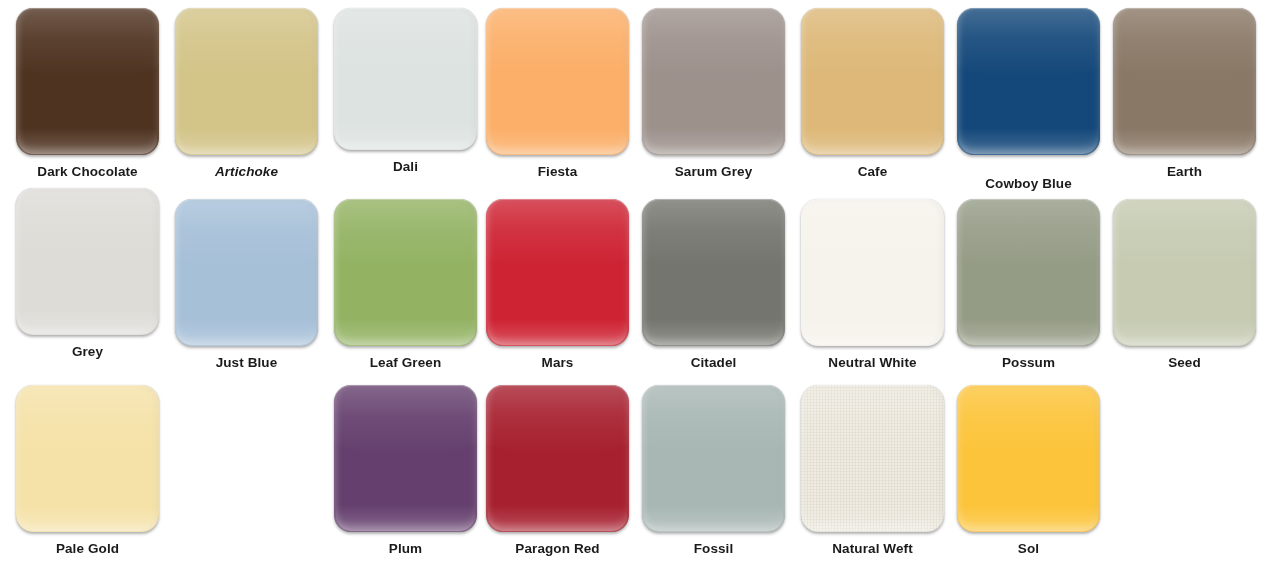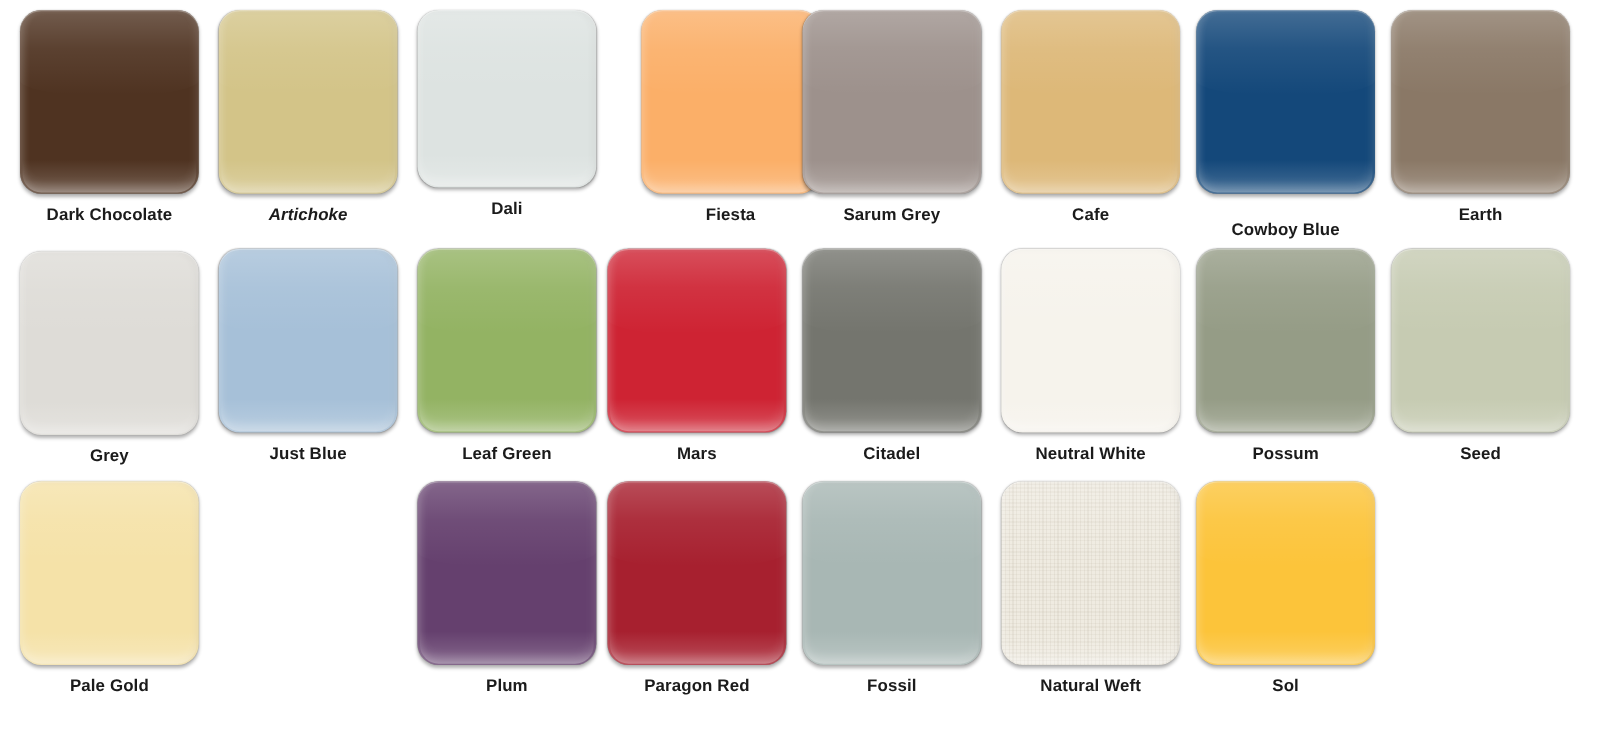--- a/index.html
+++ b/index.html
@@ -114,41 +114,41 @@
       <div class="swatch-label" style="color: rgb(27, 27, 27);">Dark Chocolate</div>
     </div>
     <div class="swatch-cell" style="left: 167px; top: 8px; font-style: italic;">
       <div class="swatch-chip" style="background-color: rgb(211, 196, 136);"></div>
       <div class="swatch-label" style="color: rgb(27, 27, 27);">Artichoke</div>
     </div>
     <div class="swatch-cell short" style="left: 326px; top: 8px;">
       <div class="swatch-chip" style="background-color: rgb(221, 227, 225);"></div>
       <div class="swatch-label" style="color: rgb(27, 27, 27); text-align: center;">Dali</div>
     </div>
-    <div class="swatch-cell" style="left: 478px; top: 8px; padding-left: 27px;">
+    <div class="swatch-cell" style="left: 478px; top: 8px;">
       <div class="swatch-chip" style="background-color: rgb(251, 175, 104);"></div>
       <div class="swatch-label" style="color: rgb(27, 27, 27);">Fiesta</div>
     </div>
     <div class="swatch-cell" style="left: 634px; top: 8px;">
       <div class="swatch-chip" style="background-color: rgb(157, 145, 140);"></div>
       <div class="swatch-label" style="color: rgb(27, 27, 27);">Sarum Grey</div>
     </div>
     <div class="swatch-cell" style="left: 793px; top: 8px;">
       <div class="swatch-chip" style="background-color: rgb(221, 184, 120);"></div>
       <div class="swatch-label" style="color: rgb(27, 27, 27);">Cafe</div>
     </div>
     <div class="swatch-cell" style="left: 949px; top: 8px; gap: 12px;">
       <div class="swatch-chip" style="background-color: rgb(20, 72, 122);"></div>
       <div class="swatch-label" style="color: rgb(27, 27, 27);">Cowboy Blue</div>
     </div>
     <div class="swatch-cell" style="left: 1105px; top: 8px;">
       <div class="swatch-chip" style="background-color: rgb(138, 120, 102);"></div>
       <div class="swatch-label" style="color: rgb(27, 27, 27);">Earth</div>
     </div>
-    <div class="swatch-cell" style="left: 8px; top: 201px; align-items: center;">
+    <div class="swatch-cell" style="left: 8px; top: 188px; align-items: center;">
       <div class="swatch-chip" style="background-color: rgb(222, 220, 215);"></div>
       <div class="swatch-label" style="color: rgb(27, 27, 27);">Grey</div>
     </div>
     <div class="swatch-cell" style="left: 167px; top: 199px;">
       <div class="swatch-chip" style="background-color: rgb(166, 192, 216);"></div>
       <div class="swatch-label" style="color: rgb(27, 27, 27);">Just Blue</div>
     </div>
     <div class="swatch-cell" style="left: 326px; top: 199px;">
       <div class="swatch-chip" style="background-color: rgb(147, 179, 99);"></div>
       <div class="swatch-label" style="color: rgb(27, 27, 27);">Leaf Green</div>

